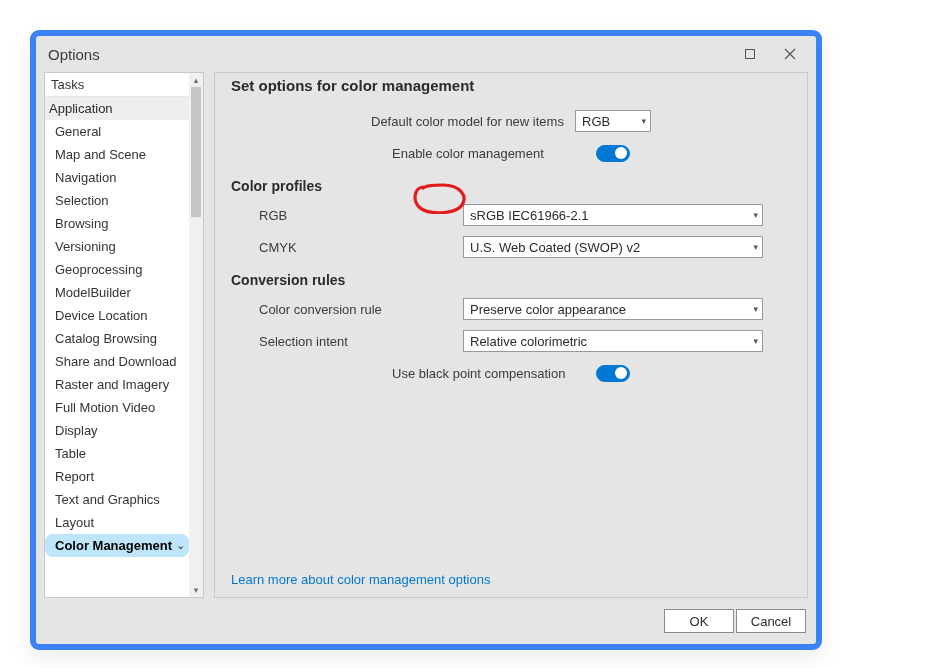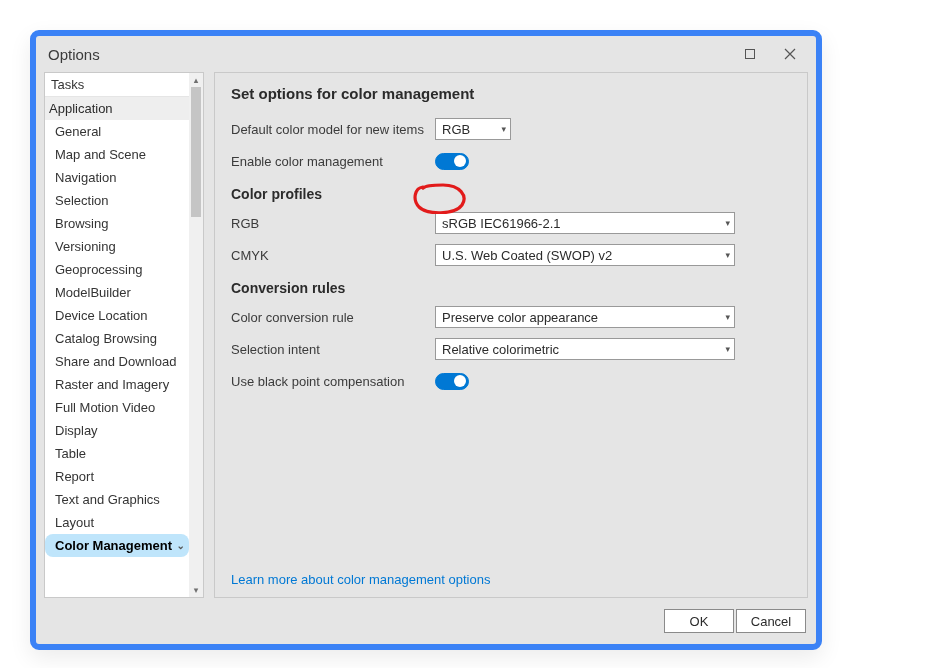--- a/index.html
+++ b/index.html
@@ -117,21 +117,21 @@
   }
 
   
   .main-wrap {
     flex:1;
     display:flex;flex-direction:column;
   }
   .main {
     flex:1;
     border:1px solid #c9c9c9;
-    padding: 12px 16px 8px 16px;
+    padding: 4px 16px 8px 16px;
     position: relative;
     overflow:hidden;
   }
   .main h1 {
     margin:0 0 14px 0;
     font-size:15px;
     font-weight:600;
     color:#2b2b2b;
   }
   .main h2 {
@@ -139,20 +139,21 @@
     font-size:14px;
     font-weight:600;
     color:#2b2b2b;
   }
   .form-row {
     display:flex;
     align-items:center;
     gap:8px;
     margin: 6px 0;
     min-height:26px;
+    justify-content:center;
   }
   .form-row .label {
     width: 196px;
     color:#3b3b3b;
   }
   .select, .dropdown {
     border:1px solid #999;
     background:#ffffff;
     height:22px;
     display:flex;

